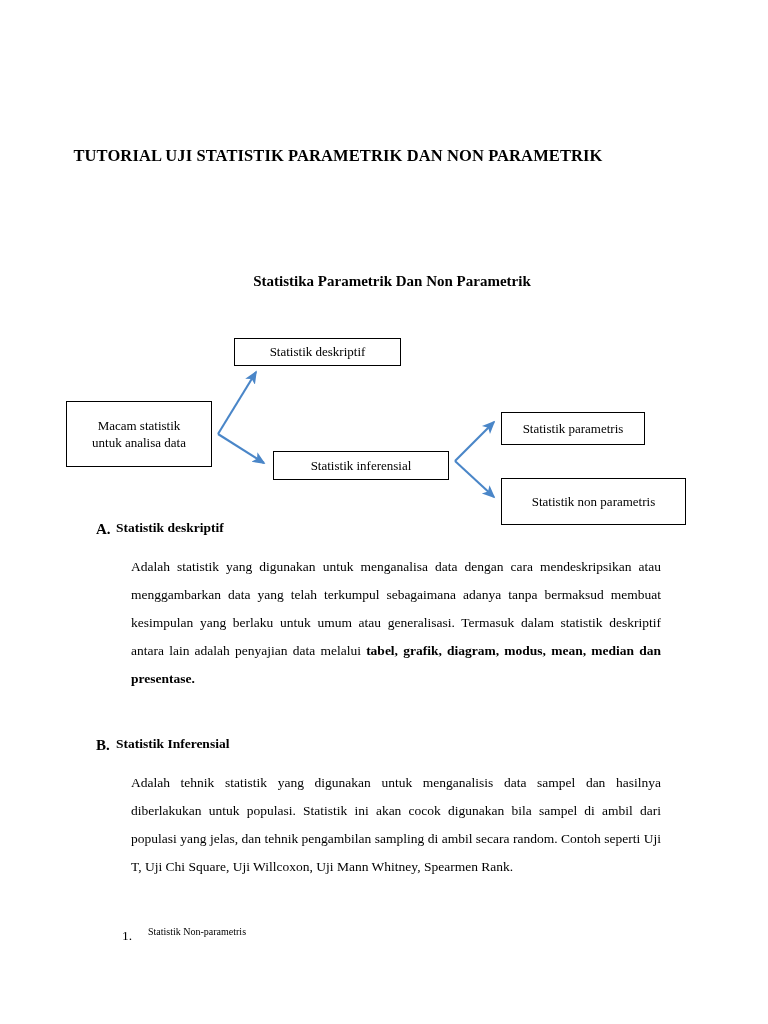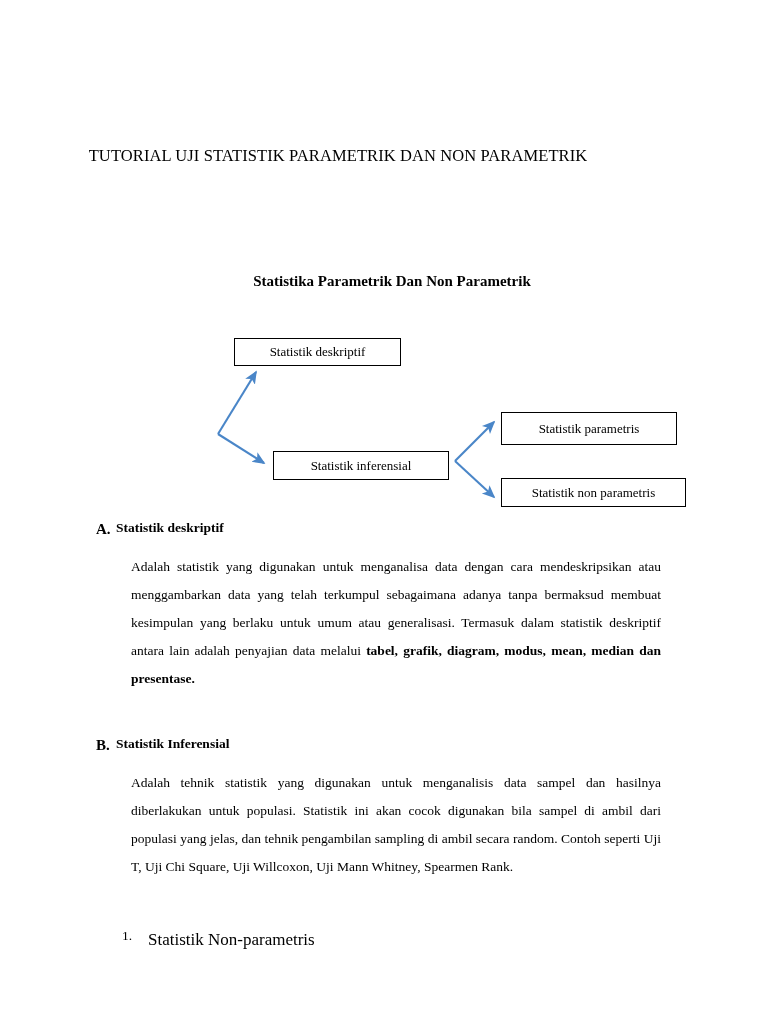--- a/index.html
+++ b/index.html
@@ -25,21 +25,21 @@
   }
 
   
   .doc-title {
     position: absolute;
     left: 0;
     top: 146px;
     width: 676px;
     text-align: center;
     font-size: 16.5px;
-    font-weight: normal;
+    font-weight: bold;
     letter-spacing: 0.1px;
     line-height: 1.2;
   }
   .doc-subtitle {
     position: absolute;
     left: 0;
     top: 179px;
     width: 768px;
     text-align: center;
     font-size: 14.5px;
@@ -82,22 +82,22 @@
     justify-content: center;
     text-align: center;
     font-size: 13px;
     line-height: 1.32;
     box-sizing: border-box;
     padding: 2px 6px;
   }
   .node-root      { left: 66px;  top: 71px;  width: 146px; height: 66px; }
   .node-desk      { left: 234px; top: 8px;   width: 167px; height: 28px; }
   .node-infer     { left: 273px; top: 121px; width: 176px; height: 29px; }
-  .node-param     { left: 501px; top: 82px;  width: 176px; height: 33px; }
-  .node-nonparam  { left: 501px; top: 148px; width: 185px; height: 29px; }
+  .node-param     { left: 501px; top: 82px;  width: 144px; height: 33px; }
+  .node-nonparam  { left: 501px; top: 148px; width: 185px; height: 47px; }
 
   
   .content {
     position: absolute;
     left: 0;
     top: 518px;
     width: 768px;
   }
 
   .item {
@@ -136,21 +136,21 @@
     padding-left: 148px;
   }
   .sub-marker {
     position: absolute;
     left: 122px;
     top: 0;
     font-size: 13.5px;
     line-height: 2.07;
   }
   .sub-title {
-    font-size: 17px;
+    font-size: 10px;
     line-height: 2.07;
   }
   .sub-para {
     margin: 0;
     padding-right: 80px;
     font-size: 13.5px;
     line-height: 2.07;
     text-align: justify;
   }
   .sub-para u { text-decoration: underline; }
@@ -174,20 +174,26 @@
         </marker>
       </defs>
 
       <path d="M218,104 L256,42" stroke="#4A86C8" stroke-width="2.1" fill="none" marker-end="url(#ah)"></path>
       <path d="M218,104 L264,133" stroke="#4A86C8" stroke-width="2.1" fill="none" marker-end="url(#ah)"></path>
 
       <path d="M455,131 L494,92" stroke="#4A86C8" stroke-width="2.1" fill="none" marker-end="url(#ah)"></path>
       <path d="M455,131 L494,167" stroke="#4A86C8" stroke-width="2.1" fill="none" marker-end="url(#ah)"></path>
     </svg>
 
+    <div class="node node-root">
+      <span>
+        <span>Macam statistik</span><br>
+        <span>untuk analisa data</span>
+      </span>
+    </div>
 
     <div class="node node-desk">
       <span>Statistik deskriptif</span>
     </div>
 
     <div class="node node-infer">
       <span>Statistik inferensial</span>
     </div>
 
     <div class="node node-param">

